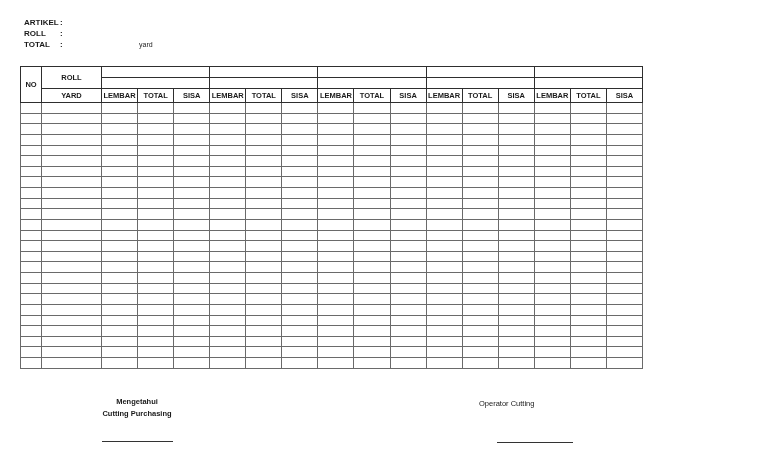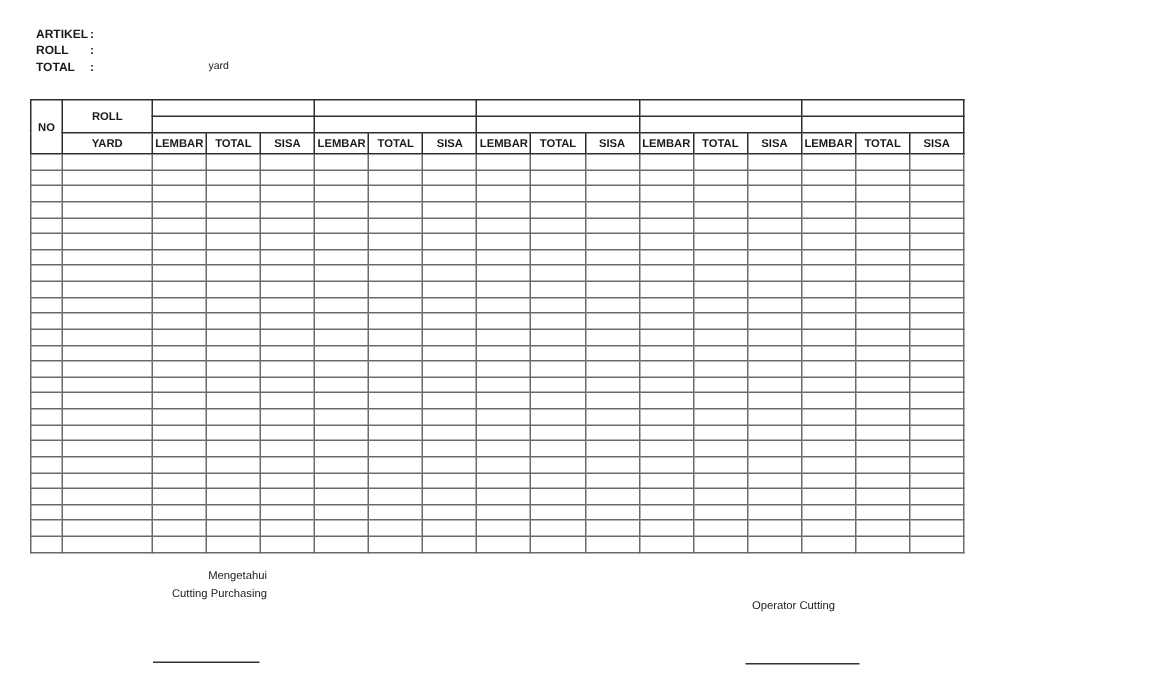--- a/index.html
+++ b/index.html
@@ -54,27 +54,27 @@
   tr.hr1 { height: 11px; }
   tr.hr2 { height: 11px; }
   tr.hr3 { height: 14px; }
   tbody tr.body-row { height: 10.64px; }
   col.c-no { width: 21px; }
   col.c-yard { width: 60px; }
   col.c-data { width: 36.07px; }
 
   
   .sig-left {
-    position: absolute; left: 96px; top: 378px; width: 82px;
-    text-align: right; font-size: 7.5px; line-height: 12px;
-    font-weight: normal;
+    position: absolute; left: 96px; top: 396px; width: 82px;
+    text-align: center; font-size: 7.5px; line-height: 12px;
+    font-weight: bold;
   }
   .sig-right {
     position: absolute; left: 479px; top: 398px; width: 100px;
-    text-align: center; font-size: 7.5px; line-height: 12px;
+    font-size: 7.5px; line-height: 12px;
     font-weight: normal;
   }
   .sig-line { position: absolute; border-top: 1.5px solid #333333; height: 0; }
   .sig-line.left  { left: 102px; top: 441px; width: 71px; }
   .sig-line.right { left: 497px; top: 442px; width: 76px; }
 </style>
 </head>
 <body>
 
 <div class="page">

